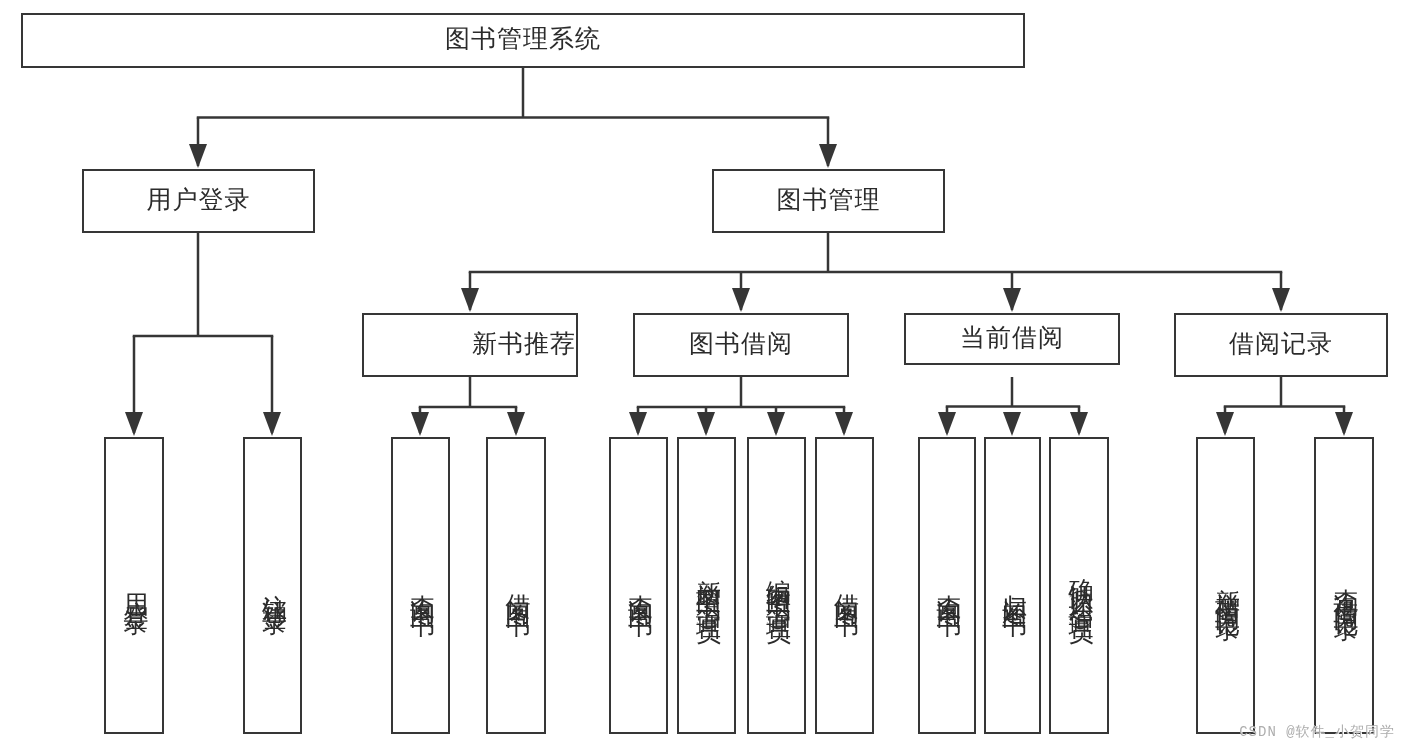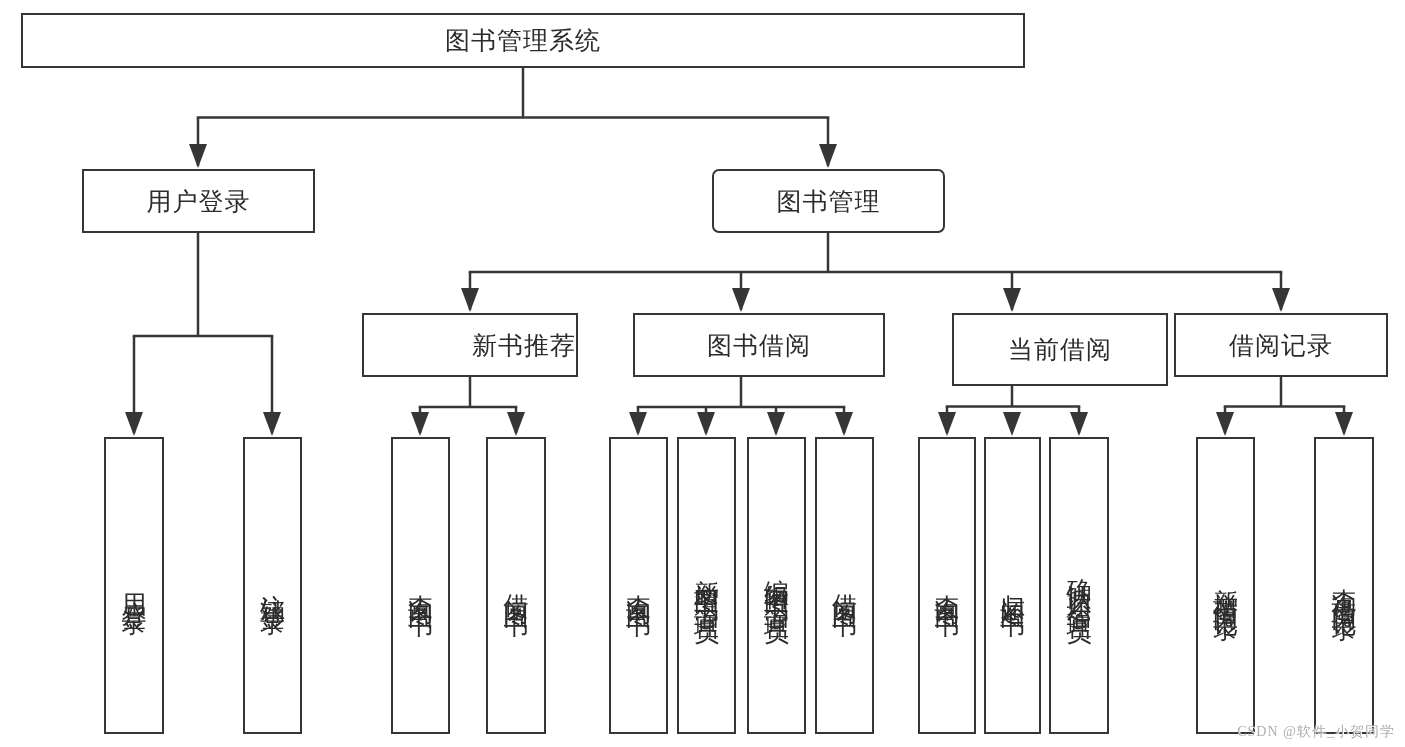--- a/index.html
+++ b/index.html
@@ -5,21 +5,21 @@
   html, body {
     margin: 0;
     padding: 0;
     background: #ffffff;
   }
   .stage {
     position: relative;
     width: 1405px;
     height: 747px;
     background: #ffffff;
-    font-family: Liberation Serif, serif;
+    font-family: Liberation Mono, monospace;
     overflow: hidden;
   }
   svg.connectors {
     position: absolute;
     left: 0;
     top: 0;
     width: 1405px;
     height: 747px;
   }
   .box {
@@ -129,31 +129,31 @@
     </g>
   </svg>
 
   <div class="box" style="left:21px; top:13px; width:1004px; height:55px;">
     <span class="h-label">图书管理系统</span>
   </div>
 
   <div class="box" style="left:82px; top:169px; width:233px; height:64px;">
     <span class="h-label">用户登录</span>
   </div>
-  <div class="box" style="left:712px; top:169px; width:233px; height:64px;border-radius:7px;">
+  <div class="box" style="left:712px; top:169px; width:233px; height:64px;">
     <span class="h-label">图书管理</span>
   </div>
 
   <div class="box" style="left:362px; top:313px; width:216px; height:64px;justify-content:flex-end;">
     <span class="h-label">新书推荐</span>
   </div>
-  <div class="box" style="left:633px; top:313px; width:252px; height:64px;">
+  <div class="box" style="left:633px; top:313px; width:216px; height:64px;">
     <span class="h-label">图书借阅</span>
   </div>
-  <div class="box" style="left:904px; top:313px; width:216px; height:73px;margin-left:48px;">
+  <div class="box" style="left:904px; top:313px; width:216px; height:52px;">
     <span class="h-label">当前借阅</span>
   </div>
   <div class="box" style="left:1174px; top:313px; width:214px; height:64px;">
     <span class="h-label">借阅记录</span>
   </div>
 
   <div class="box" style="left:104px; top:437px; width:60px; height:297px;">
     <span class="v-label">用户登录</span>
   </div>
   <div class="box" style="left:243px; top:437px; width:59px; height:297px;">

